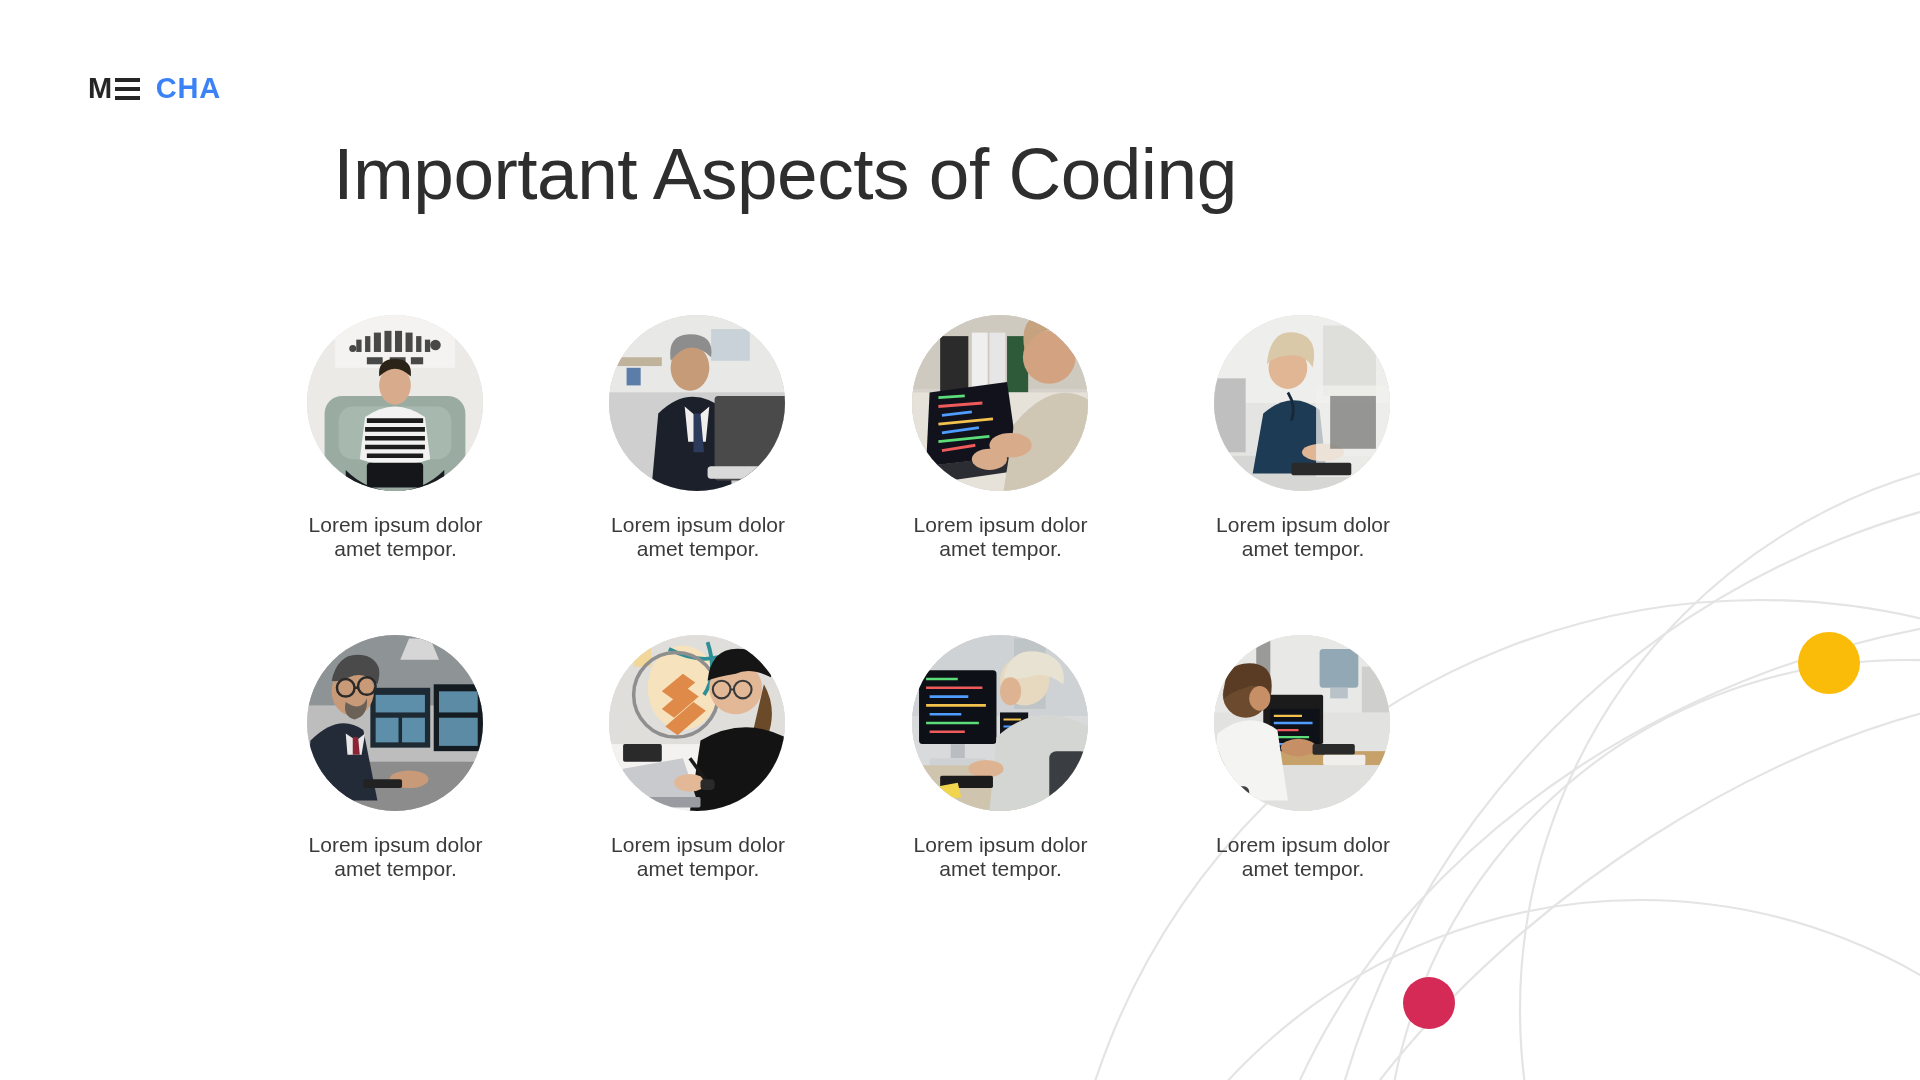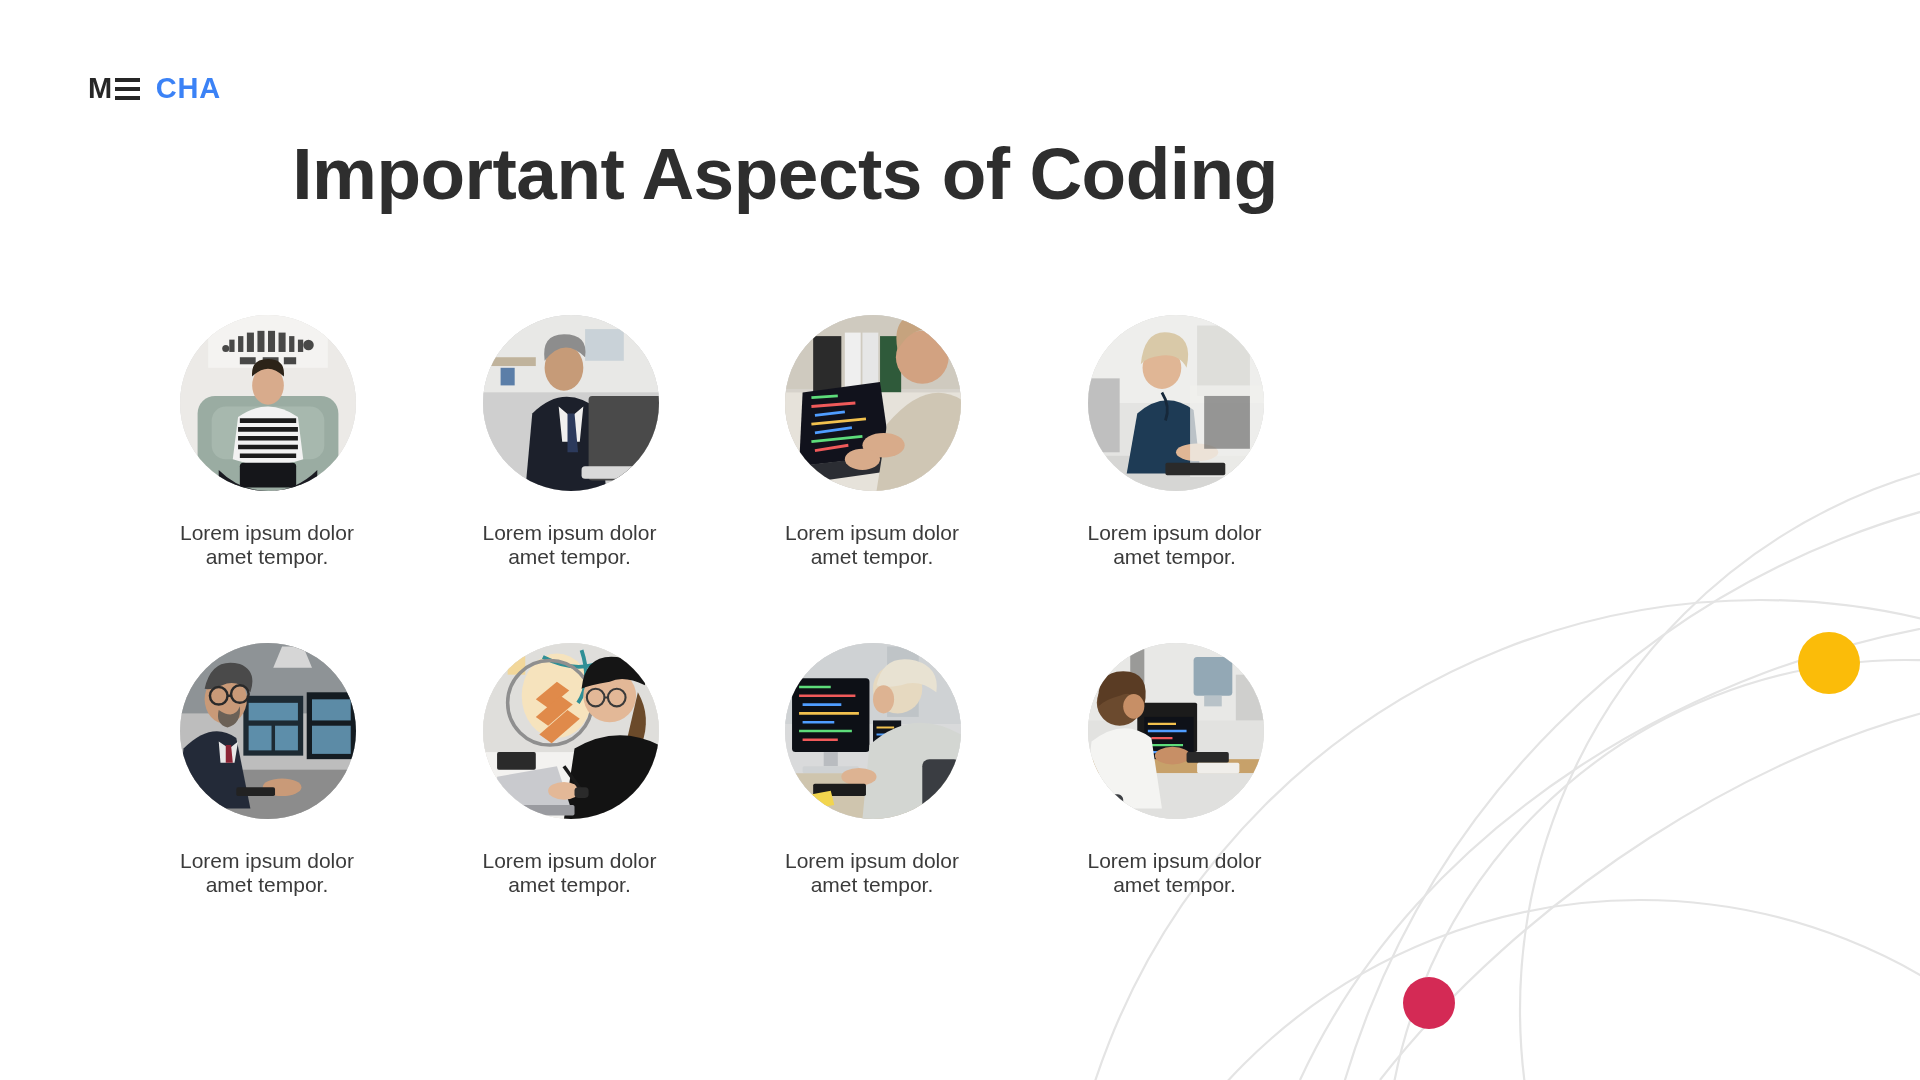--- a/index.html
+++ b/index.html
@@ -79,43 +79,42 @@
   }
 
   
   .page-title {
     position: absolute;
     top: 132px;
     left: 0;
     width: 1570px;
     text-align: center;
     font-size: 73px;
-    font-weight: 700;
+    font-weight: 400;
     letter-spacing: -0.5px;
     color: #2e2e2e;
     z-index: 5;
     white-space: nowrap;
   }
 
   
   .grid {
     position: absolute;
     top: 315px;
     left: 180px;
     width: 1210px;
     display: grid;
     grid-template-columns: repeat(4, 1fr);
     row-gap: 75px;
     z-index: 3;
   }
   .cell {
     display: flex;
     flex-direction: column;
-    align-items: flex-start;
-    gap: 8px;
+    align-items: flex-end;
   }
   .photo {
     width: 176px;
     height: 176px;
     border-radius: 50%;
     overflow: hidden;
     position: relative;
     background: #d8d8d8;
   }
   .photo > svg { display: block; width: 176px; height: 176px; }

